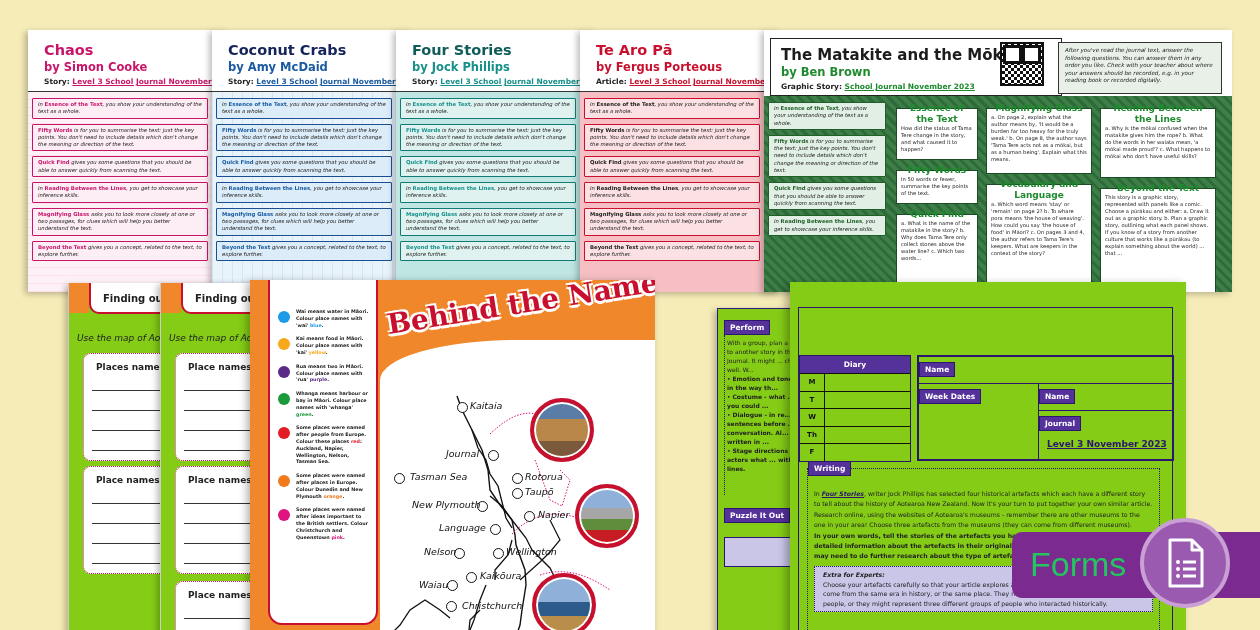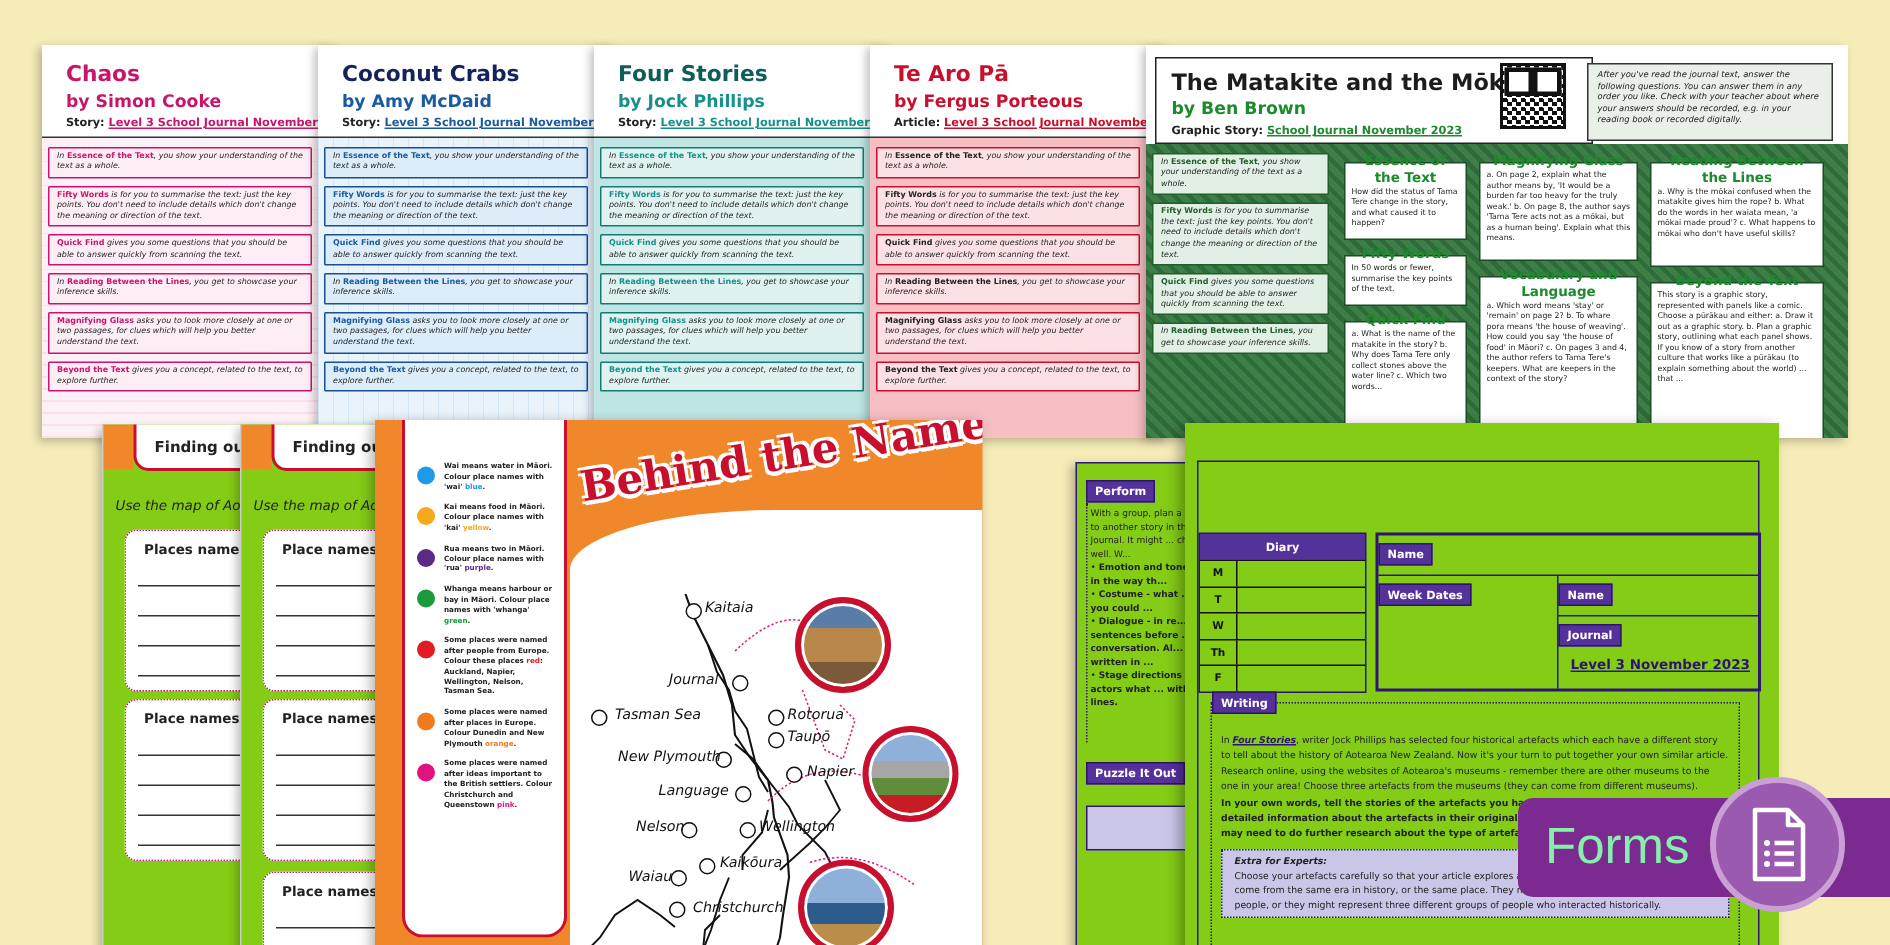--- a/index.html
+++ b/index.html
@@ -86,21 +86,21 @@
 .diary .dr{display:flex;height:17.5px;border-top:1px solid #111}
 .diary .dr .d{width:25px;border-right:1px solid #111;font-size:7px;font-weight:bold;text-align:center;line-height:17px;color:#111}
 .info{position:absolute;left:118px;top:47px;width:257px;height:106px;border:2px solid #2c1470}
 .writing{position:absolute;left:8px;top:160px;width:353px;height:200px;border:1.2px dotted #2c1470;padding:20px 6px 0 6px}
 .writing p{font-size:6.2px;line-height:9.6px;color:#222;margin-bottom:2px}
 .writing a{color:#2c1470;font-weight:bold;text-decoration:underline;font-style:italic}
 .extra{background:#c9c6e8;border:1.2px dotted #2c1470;padding:3px 8px;margin-top:6px;font-size:6.2px;line-height:9.5px;color:#222}
 
 
 .forms{position:absolute;left:1012px;top:532px;width:260px;height:66px;background:#7b2b8f;border-radius:10px 0 0 10px}
-.forms .lab{position:absolute;left:18px;top:10px;font-size:34px;color:#86efac;font-family:"Liberation Sans",sans-serif;line-height:44px}
+.forms .lab{position:absolute;left:18px;top:10px;font-size:34px;color:#22c55e;font-family:"Liberation Sans",sans-serif;line-height:44px}
 </style>
 </head>
 <body>
 
 <div id="stage">
 
   <div class="sheet top-sheet pink" style="left:28px;width:200px;">
     <div class="hdr">
       <div class="t">Chaos</div>
       <div class="a">by Simon Cooke</div>

